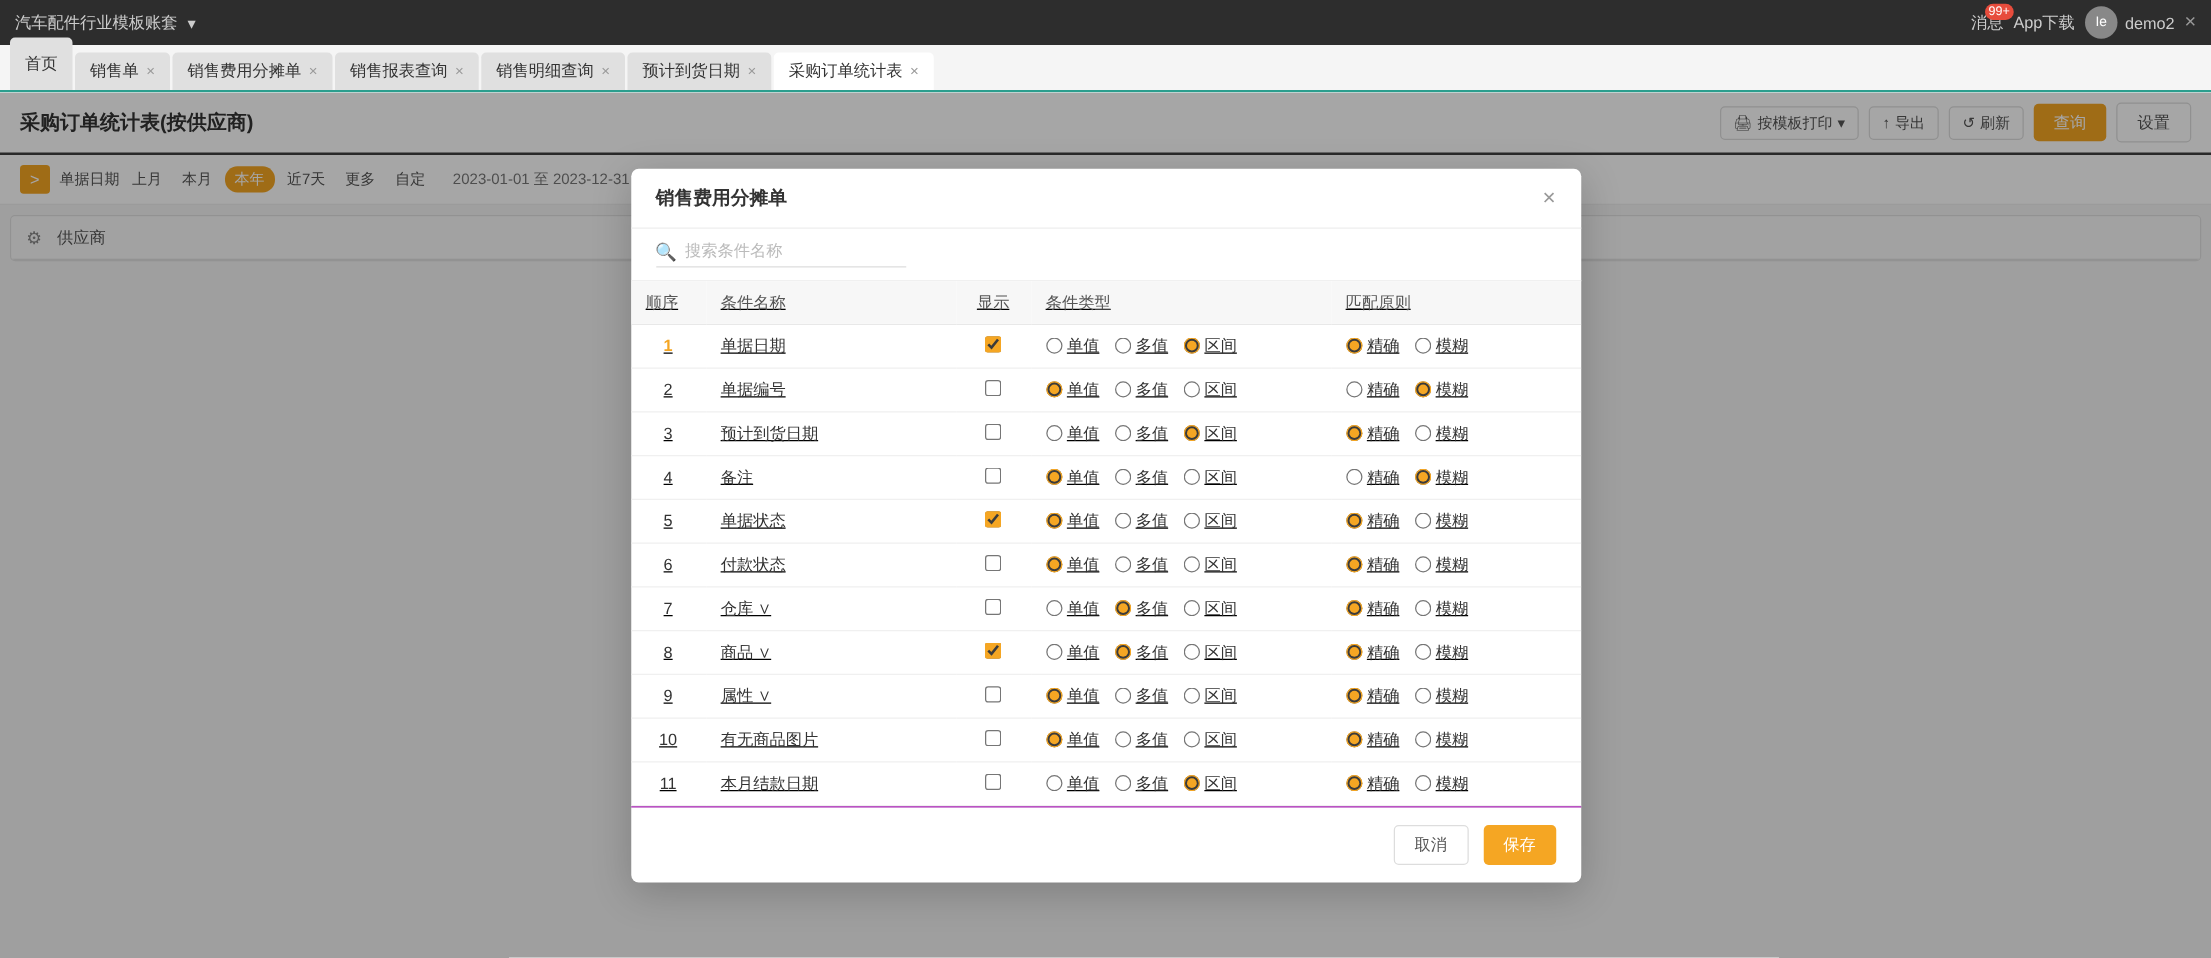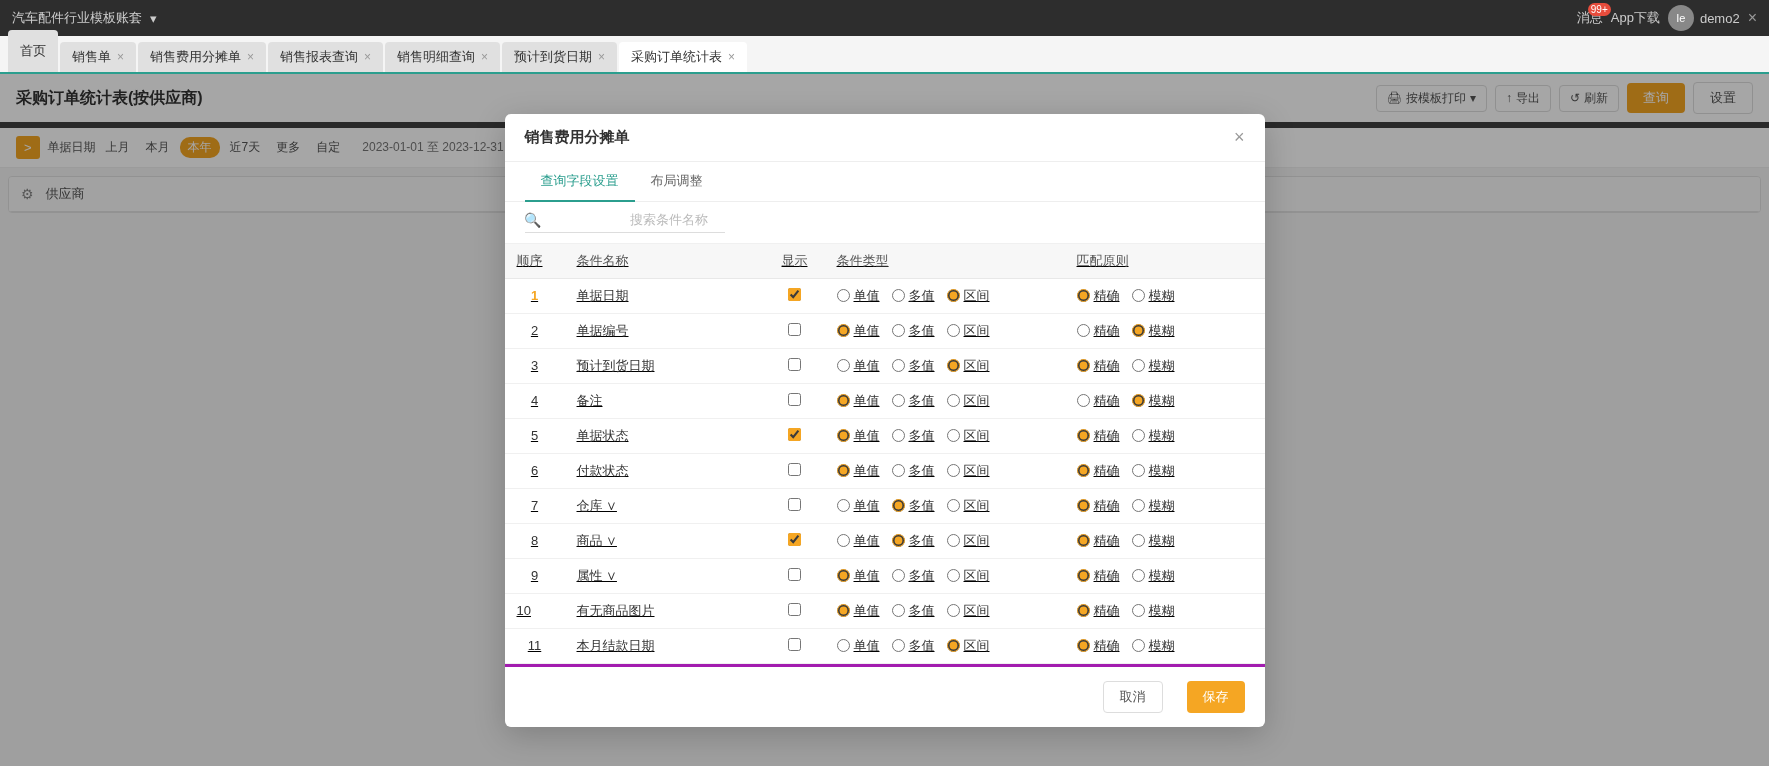--- a/index.html
+++ b/index.html
@@ -61,21 +61,21 @@
       overflow: hidden;
     }
 
     
     .page-header {
       background: white;
       padding: 8px 16px;
       display: flex;
       align-items: center;
       justify-content: space-between;
-      border-bottom: 6px solid #404040;
+      border-bottom: 2px solid #404040;
     }
     .page-title { font-size: 16px; font-weight: bold; color: #333; }
     .page-actions { display: flex; align-items: center; gap: 8px; }
     .btn-action { display: flex; align-items: center; gap: 4px; padding: 4px 10px; border: 1px solid #ddd; border-radius: 4px; background: white; cursor: pointer; font-size: 12px; color: #555; }
     .btn-primary { background: #f5a623; color: white; border: none; border-radius: 4px; padding: 6px 16px; cursor: pointer; font-size: 13px; }
     .btn-default { background: white; color: #555; border: 1px solid #ddd; border-radius: 4px; padding: 6px 16px; cursor: pointer; font-size: 13px; }
 
     
     .filter-bar {
       background: white;
@@ -171,21 +171,20 @@
       gap: 6px;
     }
     .search-icon { color: #aaa; font-size: 14px; }
     .search-input {
       border: none;
       outline: none;
       font-size: 13px;
       color: #14532d;
       background: transparent;
       width: 160px;
-      text-align: right;
     }
     .search-input::placeholder { color: #bbb; }
 
     
     .modal-table { flex: 1; overflow-y: auto; }
     table { width: 100%; border-collapse: collapse; text-decoration: underline; }
     thead th {
       background: #f7f7f7;
       font-size: 13px;
       color: #555;
@@ -202,24 +201,24 @@
     .radio-group { display: flex; align-items: center; gap: 12px; }
     .radio-item { display: flex; align-items: center; gap: 4px; cursor: pointer; white-space: nowrap; }
     .radio-item input[type=radio] { accent-color: #f5a623; cursor: pointer; width: 13px; height: 13px; }
 
     
     .check-item input[type=checkbox] { accent-color: #f5a623; cursor: pointer; width: 13px; height: 13px; }
 
     
     .modal-footer {
       padding: 14px 20px;
-      border-top: 3px solid #a21caf;
+      border-top: 1px solid #a21caf;
       display: flex;
       justify-content: flex-end;
-      gap: 24px;
+      gap: 12px;
     }
 
     
     .modal-table::-webkit-scrollbar { width: 6px; }
     .modal-table::-webkit-scrollbar-track { background: #f5f5f5; }
     .modal-table::-webkit-scrollbar-thumb { background: #ccc; border-radius: 3px; }
 
     .col-cond { width: 200px; }
     .col-type { width: 240px; }
     .col-match { width: 200px; }
@@ -328,28 +327,20 @@
   </div>
 
   <div class="modal-overlay">
     <div class="modal">
 
       <div class="modal-header">
         <span class="modal-title">销售费用分摊单</span>
         <span class="modal-close">×</span>
       </div>
 
-      <div class="modal-tabs">
-        <div class="modal-tab active">
-          <span>查询字段设置</span>
-        </div>
-        <div class="modal-tab">
-          <span>布局调整</span>
-        </div>
-      </div>
 
       <div class="modal-search">
         <div class="search-box">
           <span class="search-icon">🔍</span>
           <input class="search-input" type="text" placeholder="搜索条件名称" style="">
         </div>
       </div>
 
       <div class="modal-table">
         <table>
@@ -682,21 +673,21 @@
                       <span>精确</span>
                     </label>
                     <label class="radio-item">
                       <input type="radio" name="match_8" value="模糊" style="">
                       <span>模糊</span>
                     </label>
                   </div>
                 </td>
               </tr>
               <tr>
-                <td style=""><span>10</span></td>
+                <td style="text-align: center;"><span>10</span></td>
                 <td><span>有无商品图片</span></td>
                 <td style="text-align: center;">
                   <div class="check-item"><input type="checkbox" style=""></div>
                 </td>
                 <td>
                   <div class="radio-group">
                     <label class="radio-item">
                       <input type="radio" name="type_9" value="单值" checked="" style="">
                       <span>单值</span>
                     </label>

